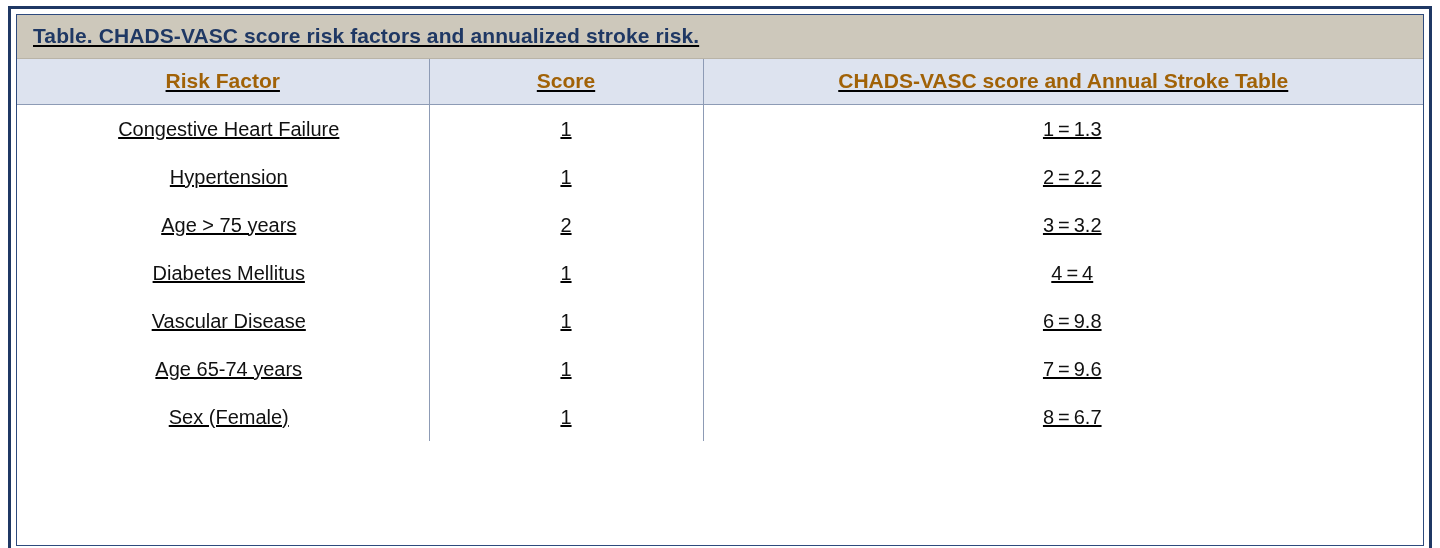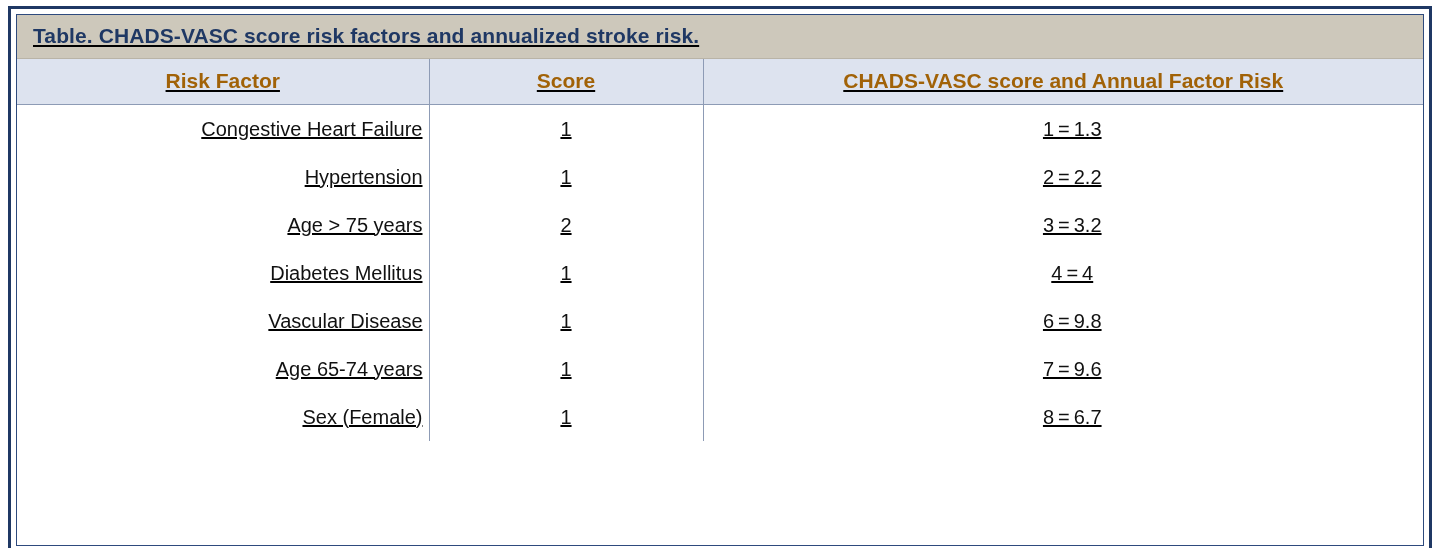--- a/index.html
+++ b/index.html
@@ -86,21 +86,21 @@
     font-size: 20px;
     color: #111111;
     padding: 7px 6px;
     border-right: 1px solid #8d9bb5;
     background: #ffffff;
     height: 34px;
   }
   tbody td:last-child { border-right: none; }
 
   td.factor {
-    text-align: right;
+    text-align: center;
     padding-left: 18px;
   }
   td.score {
     text-align: center;
   }
   td.risk {
     text-align: center;
     padding-left: 24px;
   }
 
@@ -128,21 +128,21 @@
       <table class="data">
         <colgroup>
           <col class="c1">
           <col class="c2">
           <col class="c3">
         </colgroup>
         <thead>
           <tr>
             <th>Risk Factor</th>
             <th>Score</th>
-            <th>CHADS-VASC score and Annual Factor Risk</th>
+            <th>CHADS-VASC score and Annual Stroke Table</th>
           </tr>
         </thead>
         <tbody>
           <tr>
             <td class="factor">Congestive Heart Failure</td>
             <td class="score">1</td>
             <td class="risk">1 = 1.3</td>
           </tr>
           <tr>
             <td class="factor">Hypertension</td>

